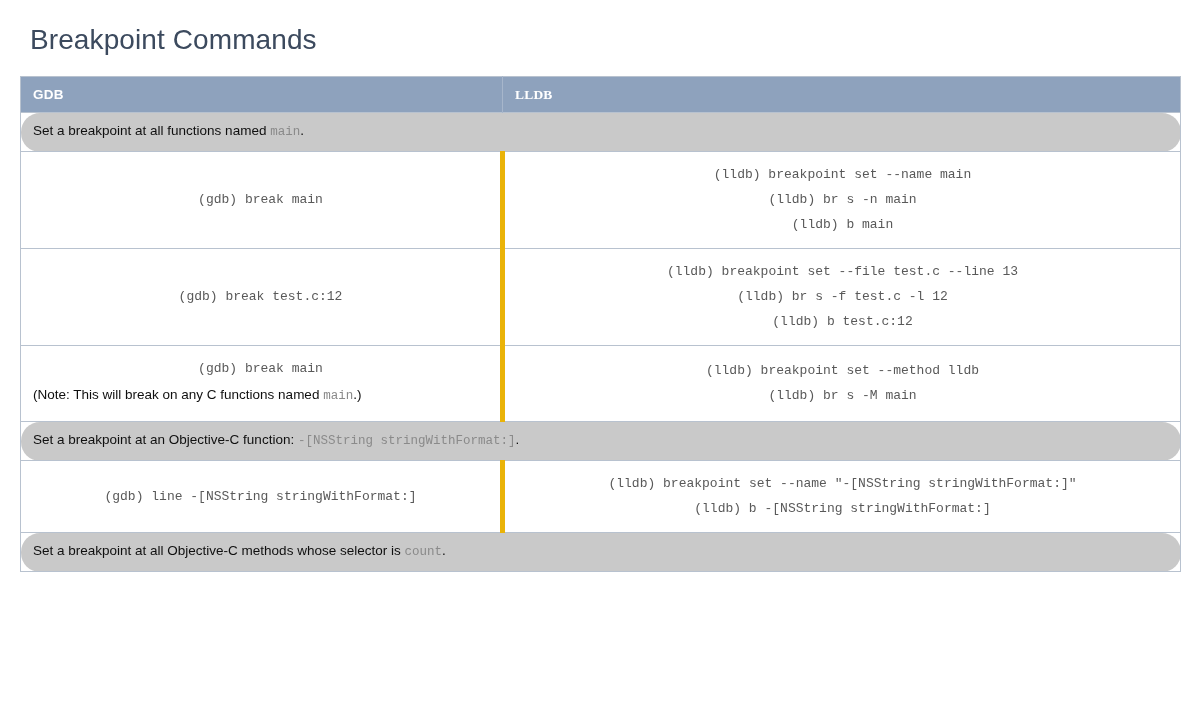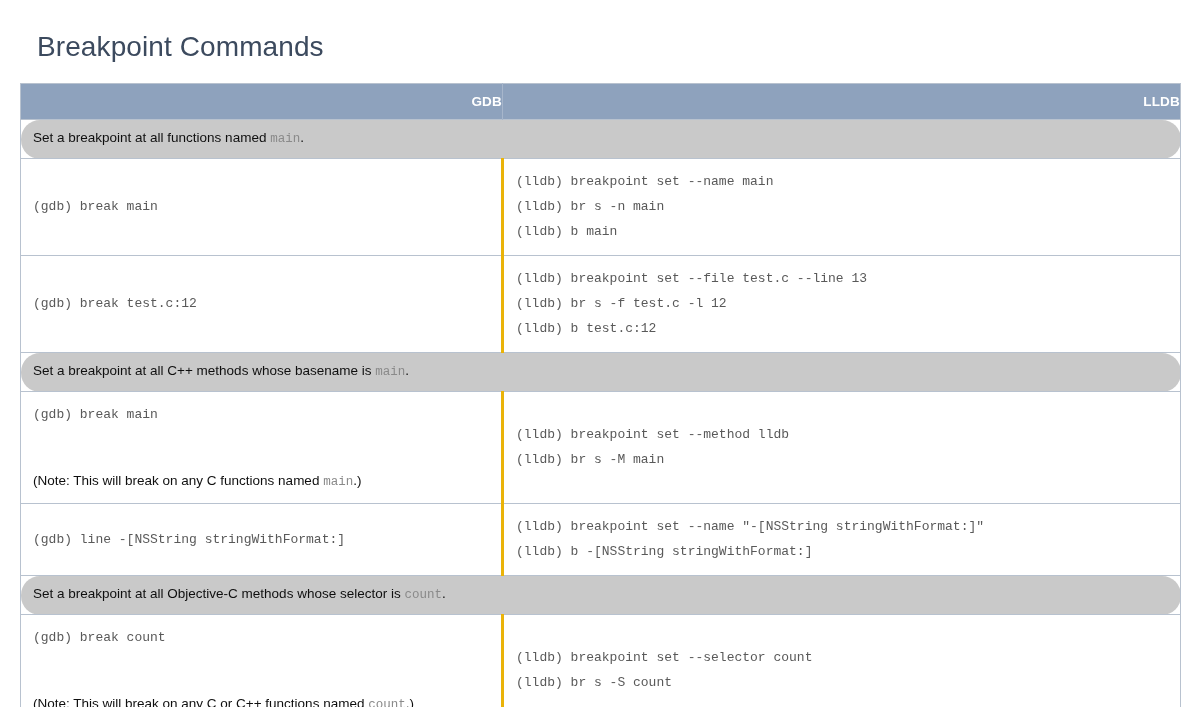--- a/index.html
+++ b/index.html
@@ -20,84 +20,84 @@
     height: 707px;
     box-sizing: border-box;
     padding: 0 20px;
   }
   .page-title {
     font-family: "Liberation Sans", sans-serif;
     font-size: 28px;
     font-weight: 400;
     color: #3c4a5e;
     letter-spacing: 0.1px;
-    margin: 16px;
+    margin: 9px;
     padding: 12px 0 0 1px;
     line-height: 38px;
   }
   table.cmd-table {
     width: 1160px;
     border-collapse: collapse;
     table-layout: fixed;
     margin-top: 17px;
     border: 1px solid #b8c2cf;
     border-bottom: none;
   }
   col.c-gdb { width: 482px; }
   col.c-lldb { width: 678px; }
 
   thead th {
     background: #8ea2bd;
     color: #ffffff;
     font-size: 13.5px;
     font-weight: bold;
-    text-align: right;
+    text-align: left;
     padding: 9px 0 9px 12px;
     border-right: 1px solid #a7b6cb;
     height: 17px;
     vertical-align: middle;
     letter-spacing: 0.2px;
   }
-  thead th:last-child { border-right: none; }
+  thead th:last-child { border-right: none; font-family: Liberation Serif, serif; }
 
   tr.desc-row td {
     background: #c9c9c9;
     border-top: 1px solid #b8c2cf;
     border-bottom: 1px solid #b8c2cf;
     padding: 8px 12px 9px 12px;
     font-size: 13.5px;
     color: #0f0f0f;
     font-weight: 500;
     line-height: 19px;
     border-radius: 19px;
   }
   tr.cmd-row td {
     background: #ffffff;
-    border-right: 3px solid #eab308;
+    border-right: 5px solid #eab308;
     border-bottom: 1px solid #b8c2cf;
     padding: 10px 12px 11px 12px;
     vertical-align: middle;
   }
   tr.cmd-row td:last-child { border-right: none; }
   tr.cmd-row td.gdb-cell { vertical-align: middle; }
   tr.cmd-row td.lldb-cell { vertical-align: middle; }
   .code-line {
     font-family: "Liberation Mono", "DejaVu Sans Mono", monospace;
     font-size: 13px;
     color: #595959;
     line-height: 25px;
     white-space: pre;
+    text-align: center;
   }
   .note-line {
     font-family: "Liberation Sans", sans-serif;
     font-size: 13.5px;
     color: #0f0f0f;
     font-weight: 500;
-    line-height: 20px;
-    margin-top: 44px;
+    line-height: 28px;
   }
   .note-line .inline-code {
     font-family: "Liberation Mono", "DejaVu Sans Mono", monospace;
     font-size: 12.5px;
     color: #8a8a8a;
     font-weight: normal;
   }
   .desc-text .inline-code {
     font-family: "Liberation Mono", "DejaVu Sans Mono", monospace;
     font-size: 12.5px;
@@ -140,51 +140,41 @@
         <tr class="cmd-row">
           <td class="gdb-cell">
             <div class="code-line">(gdb) break test.c:12</div>
           </td>
           <td class="lldb-cell">
             <div class="code-line">(lldb) breakpoint set --file test.c --line 13</div>
             <div class="code-line">(lldb) br s -f test.c -l 12</div>
             <div class="code-line">(lldb) b test.c:12</div>
           </td>
         </tr>
-        <tr class="desc-row">
-          <td colspan="2"><span class="desc-text">Set a breakpoint at all C++ methods whose basename is <span class="inline-code">main</span>.</span></td>
-        </tr>
         <tr class="cmd-row">
           <td class="gdb-cell">
             <div class="code-line">(gdb) break main</div>
             <div class="note-line">(Note: This will break on any C functions named <span class="inline-code">main</span>.)</div>
           </td>
           <td class="lldb-cell">
             <div class="code-line">(lldb) breakpoint set --method lldb</div>
             <div class="code-line">(lldb) br s -M main</div>
           </td>
+        </tr>
+        <tr class="desc-row">
+          <td colspan="2"><span class="desc-text">Set a breakpoint at an Objective-C function: <span class="inline-code">-[NSString stringWithFormat:]</span>.</span></td>
         </tr>
         <tr class="cmd-row">
           <td class="gdb-cell">
             <div class="code-line">(gdb) line -[NSString stringWithFormat:]</div>
           </td>
           <td class="lldb-cell">
             <div class="code-line">(lldb) breakpoint set --name "-[NSString stringWithFormat:]"</div>
             <div class="code-line">(lldb) b -[NSString stringWithFormat:]</div>
           </td>
         </tr>
         <tr class="desc-row">
           <td colspan="2"><span class="desc-text">Set a breakpoint at all Objective-C methods whose selector is <span class="inline-code">count</span>.</span></td>
         </tr>
-        <tr class="cmd-row">
-          <td class="gdb-cell">
-            <div class="code-line">(gdb) break count</div>
-            <div class="note-line">(Note: This will break on any C or C++ functions named <span class="inline-code">count</span>.)</div>
-          </td>
-          <td class="lldb-cell">
-            <div class="code-line">(lldb) breakpoint set --selector count</div>
-            <div class="code-line">(lldb) br s -S count</div>
-          </td>
-        </tr>
       </tbody>
   </table>
 
 </div>
 
 </body></html>

